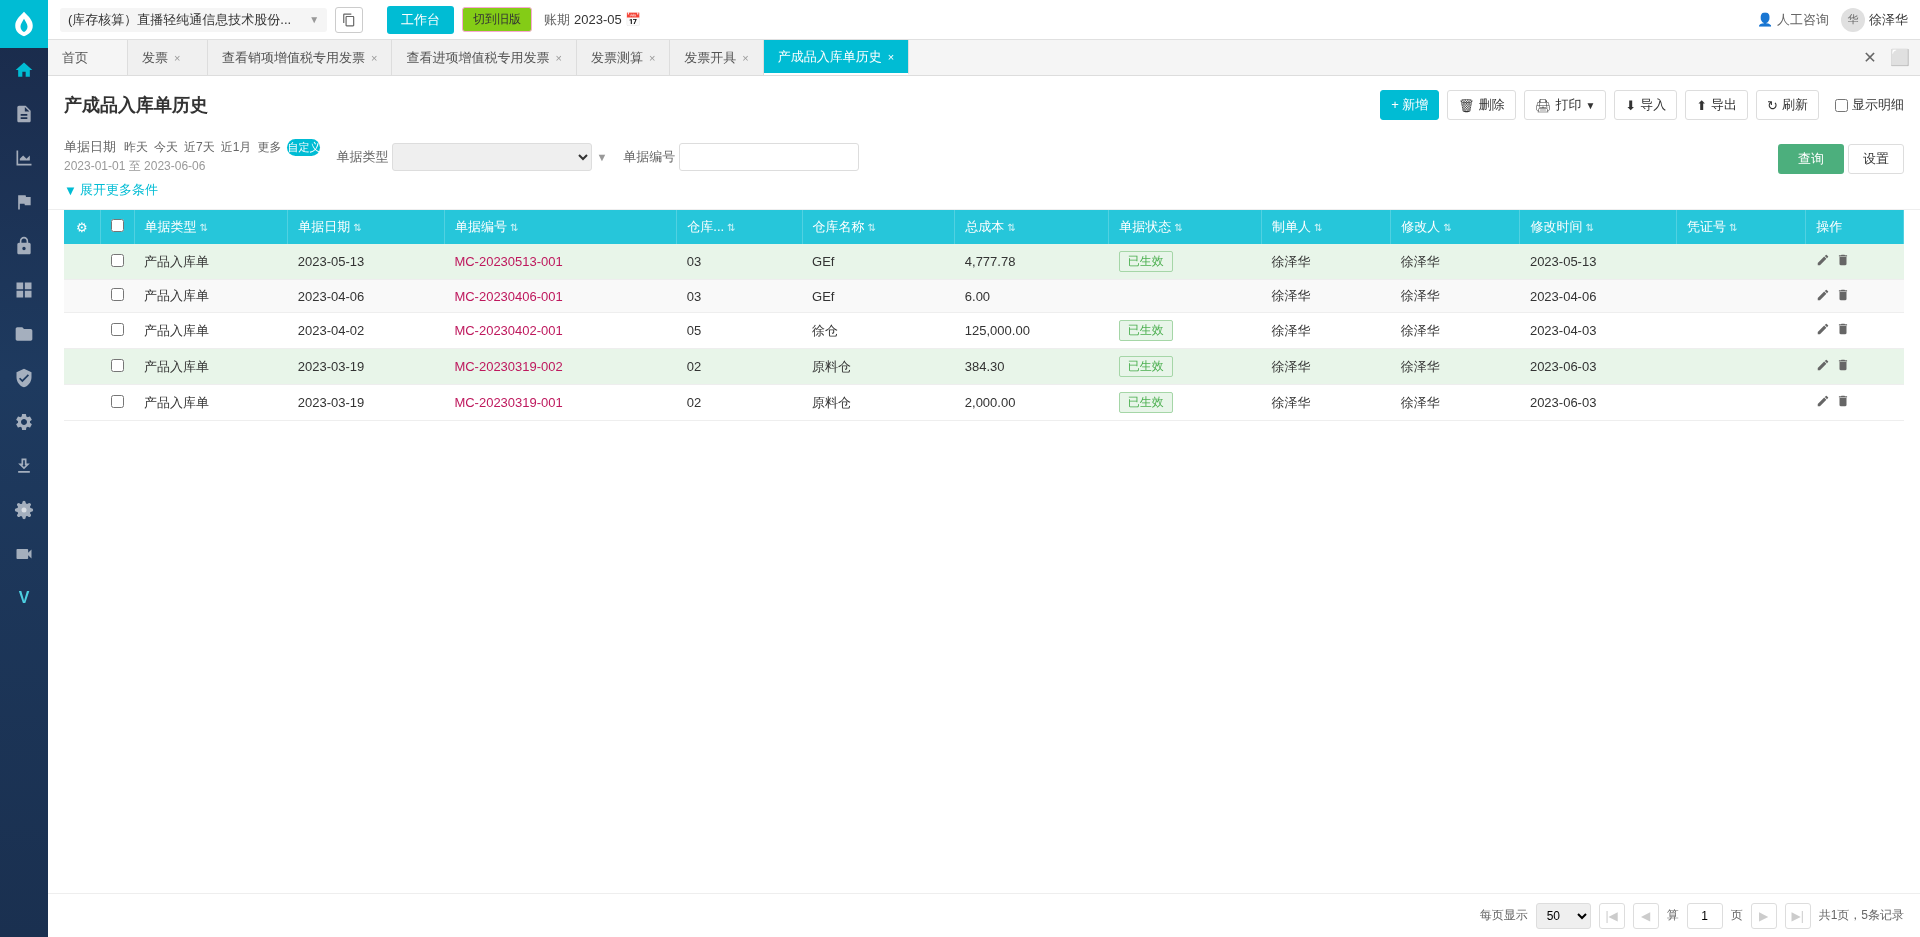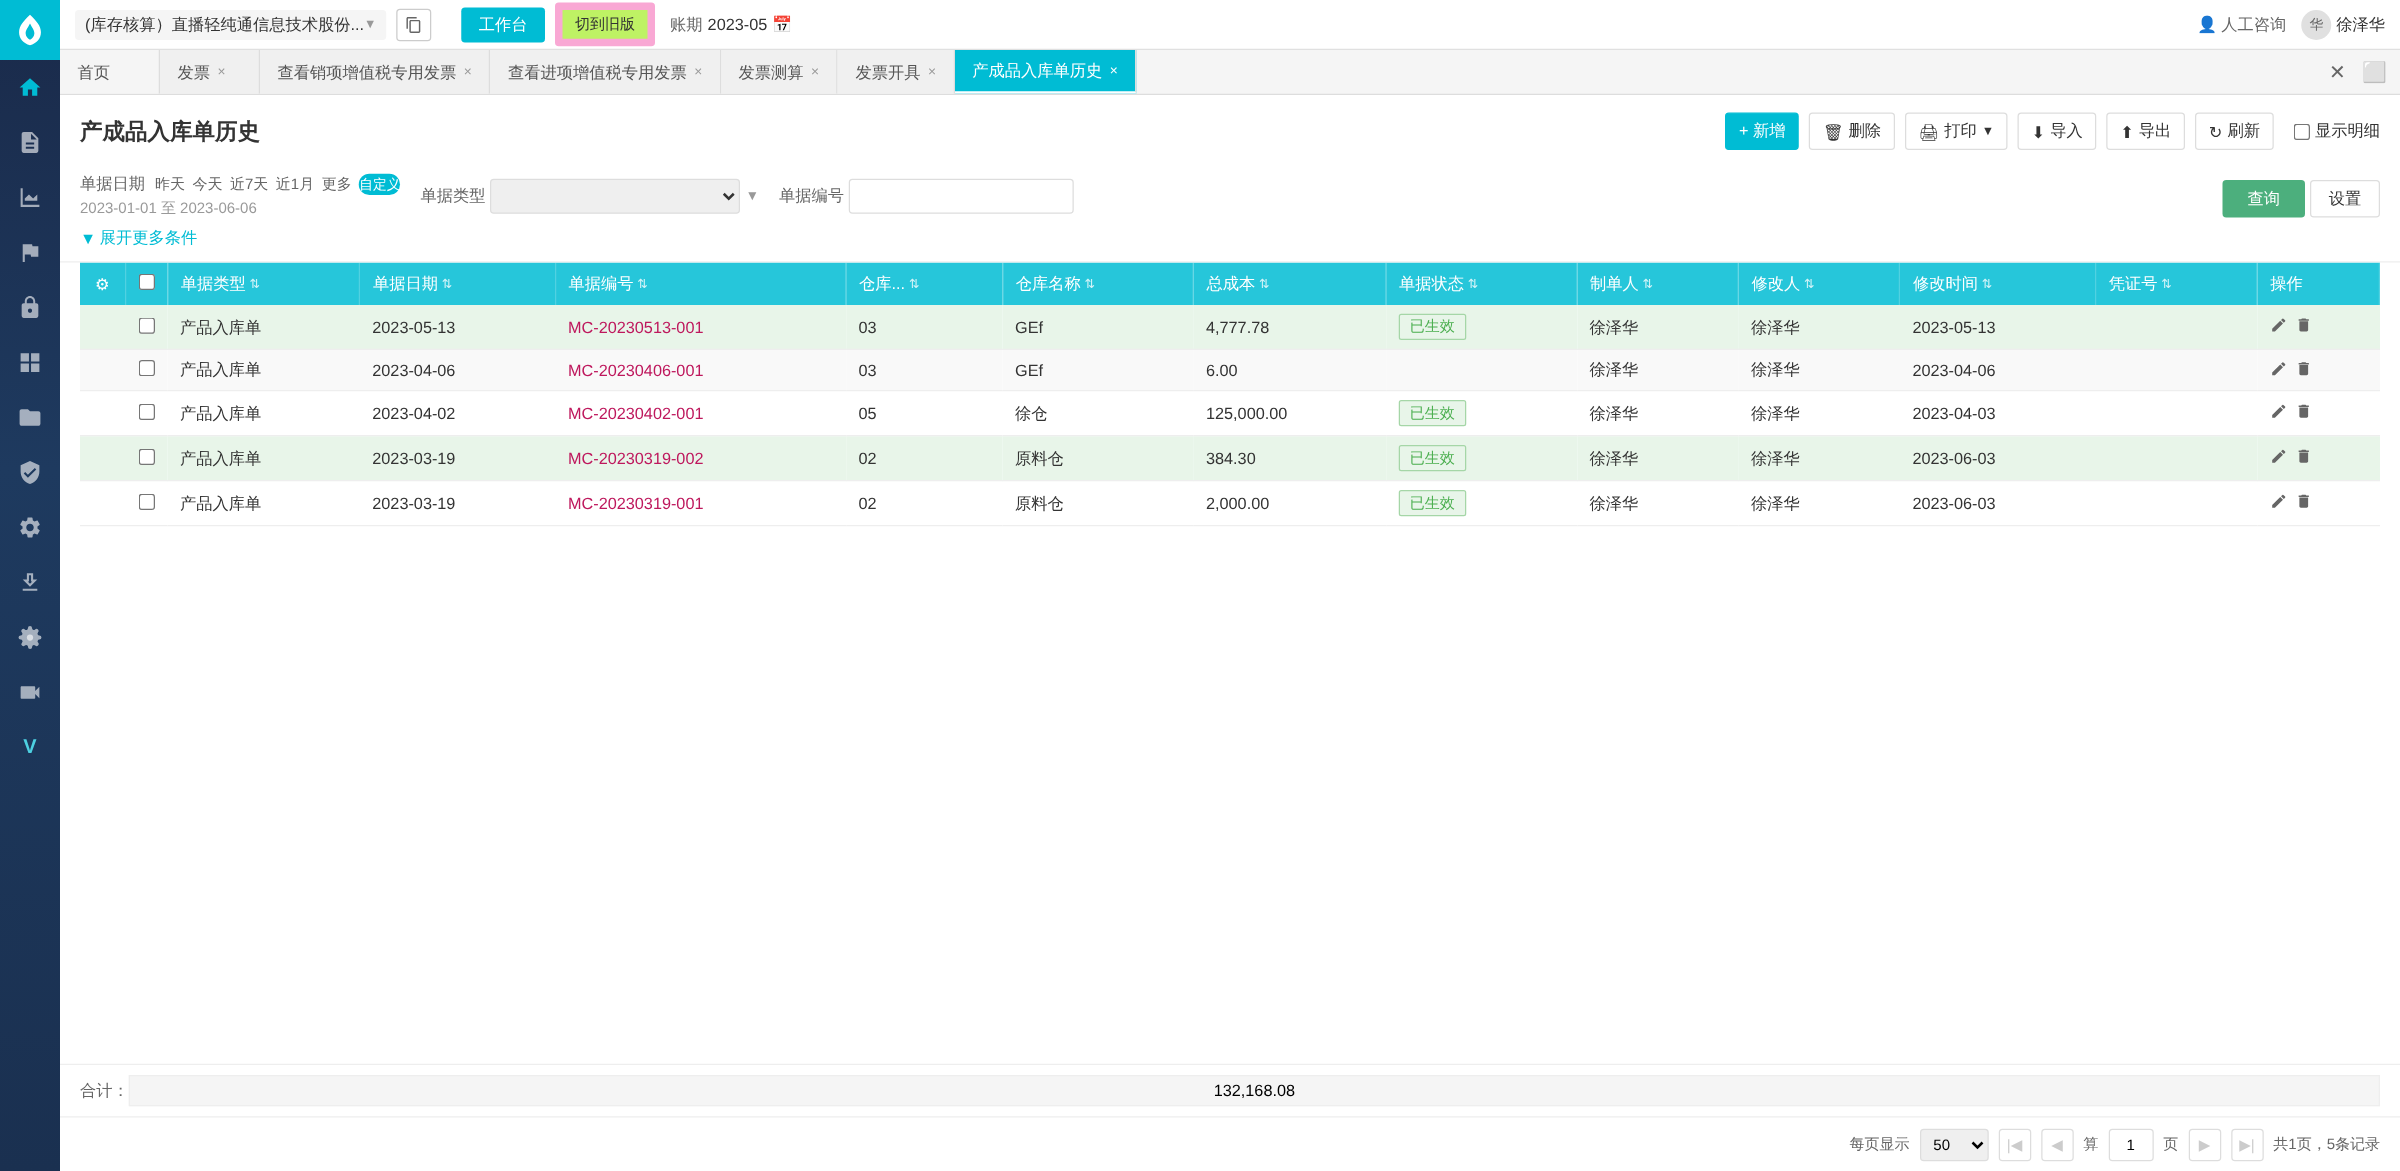--- a/index.html
+++ b/index.html
@@ -11,25 +11,25 @@
     .sidebar-logo svg { width: 28px; height: 28px; fill: white; }
     .sidebar-icon { width: 48px; height: 44px; display: flex; align-items: center; justify-content: center; cursor: pointer; color: rgba(255,255,255,0.6); }
     .sidebar-icon.active { color: #00bcd4; }
     .sidebar-icon svg { width: 20px; height: 20px; fill: currentColor; }
 
     
     .main { flex: 1; display: flex; flex-direction: column; overflow: hidden; }
 
     
     .topbar { height: 40px; background: #fff; border-bottom: 1px solid #e0e0e0; display: flex; align-items: center; padding: 0 12px; gap: 8px; flex-shrink: 0; }
-    .topbar-company { font-size: 12px; color: #333; display: flex; align-items: center; gap: 0; background: #f5f5f5; padding: 3px 8px; border-radius: 3px; cursor: pointer; }
+    .topbar-company { font-size: 12px; color: #333; display: flex; align-items: center; gap: 18px; background: #f5f5f5; padding: 3px 8px; border-radius: 3px; cursor: pointer; }
     .topbar-company .arrow { color: #999; font-size: 10px; }
     .topbar-copy-btn { width: 28px; height: 26px; border: 1px solid #ccc; border-radius: 3px; background: white; cursor: pointer; display: flex; align-items: center; justify-content: center; color: #666; }
     .topbar-workbench { background: #00bcd4; color: white; border: none; padding: 5px 14px; border-radius: 3px; cursor: pointer; font-size: 13px; margin-left: 16px; }
-    .topbar-switch { background: #bef264; border: 6px solid #f9a8d4; color: #333; padding: 3px 10px; border-radius: 3px; cursor: pointer; font-size: 12px; }
+    .topbar-switch { background: #84cc16; border: 1px solid #f9a8d4; color: #333; padding: 3px 10px; border-radius: 3px; cursor: pointer; font-size: 12px; }
     .topbar-period { font-size: 12px; color: #666; display: flex; align-items: center; gap: 4px; margin-left: 4px; }
     .topbar-period .period-val { color: #333; font-weight: 500; }
     .topbar-right { margin-left: auto; display: flex; align-items: center; gap: 12px; }
     .topbar-help { color: #666; font-size: 12px; cursor: pointer; display: flex; align-items: center; gap: 3px; }
     .topbar-user { color: #333; font-size: 13px; cursor: pointer; display: flex; align-items: center; gap: 4px; }
     .user-avatar { width: 24px; height: 24px; border-radius: 50%; background: #e0e0e0; display: flex; align-items: center; justify-content: center; font-size: 11px; color: #666; }
 
     
     .tabbar { height: 36px; background: #f5f5f5; border-bottom: 1px solid #ddd; display: flex; align-items: stretch; flex-shrink: 0; overflow: hidden; }
     .tab { display: flex; align-items: center; padding: 0 14px; gap: 6px; font-size: 13px; color: #555; cursor: pointer; border-right: 1px solid #ddd; background: #f0f0f0; white-space: nowrap; min-width: 80px; }
@@ -546,26 +546,20 @@
                         <path d="M6 19c0 1.1.9 2 2 2h8c1.1 0 2-.9 2-2V7H6v12zM19 4h-3.5l-1-1h-5l-1 1H5v2h14V4z"></path>
                       </svg>
           </span>
         </div>
       </td>
     </tr>
             </tbody>
         </table>
       </div>
 
-      <div class="table-footer">
-        <span class="footer-total-label">合计：</span>
-        <span style="flex:1; background:#f5f5f5; border:1px solid #eee; padding:4px 16px; display:flex; justify-content:center;">
-          <span class="footer-total-val">132,168.08</span>
-        </span>
-      </div>
 
     </div>
   </div>
 
   <div class="pagination-bar">
     <span class="page-size-label">每页显示</span>
     <select class="page-size-select">
       <option>50</option>
       <option>20</option>
       <option>100</option>

